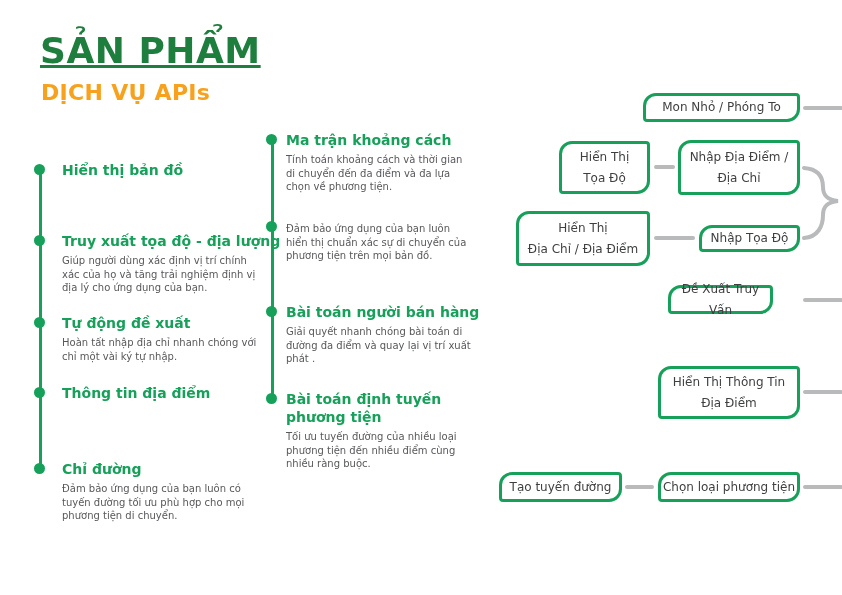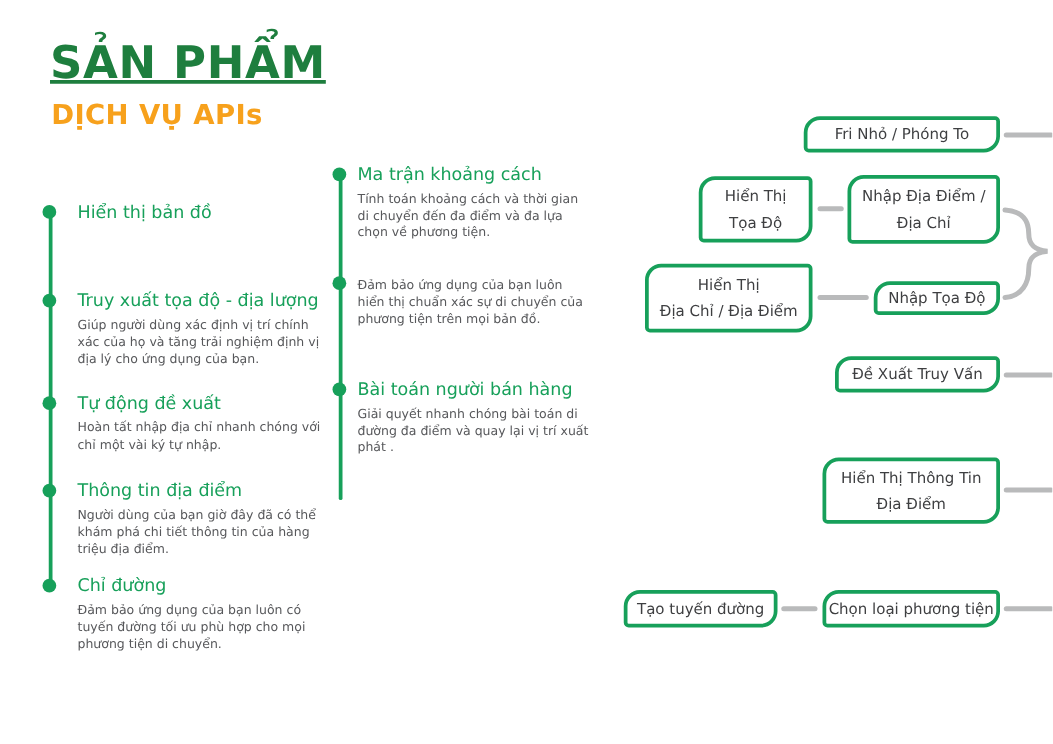--- a/index.html
+++ b/index.html
@@ -21,21 +21,21 @@
     font-size:22px;font-weight:bold;letter-spacing:.3px;
     color:var(--orange,#F7A11C);white-space:pre;
   }
 
   
   .col{position:absolute;top:0;height:595px;}
   .col1{left:62px;width:200px;}
   .col2{left:286px;width:190px;}
   .feature{position:absolute;left:0;}
   .f-title{
-    margin:0;font-size:14px;font-weight:normal;white-space:pre;
+    margin:0;font-size:14px;font-weight:bold;white-space:pre;
     color:var(--green,#17A05A);line-height:18px;
   }
   .f-desc{
     margin:4px 0 0 0;font-size:10px;line-height:13.5px;
     color:var(--text-gray,#57585B);
   }
   .col1 .f-desc{width:198px;}
   .col2 .f-desc{width:188px;}
   .dot{
     position:absolute;width:11px;height:11px;border-radius:50%;
@@ -88,21 +88,20 @@
       <p class="f-desc">Giúp người dùng xác định vị trí chính xác của họ và tăng trải nghiệm định vị địa lý cho ứng dụng của bạn.</p>
     </div>
     <div class="feature" style="top:314px">
       <span class="dot"></span>
       <h3 class="f-title">Tự động đề xuất</h3>
       <p class="f-desc">Hoàn tất nhập địa chỉ nhanh chóng với chỉ một vài ký tự nhập.</p>
     </div>
     <div class="feature" style="top:384px">
       <span class="dot"></span>
       <h3 class="f-title">Thông tin địa điểm</h3>
-      <p class="f-desc">Người dùng của bạn giờ đây đã có thể khám phá chi tiết thông tin của hàng triệu địa điểm.</p>
     </div>
     <div class="feature" style="top:460px">
       <span class="dot"></span>
       <h3 class="f-title">Chỉ đường</h3>
       <p class="f-desc">Đảm bảo ứng dụng của bạn luôn có tuyến đường tối ưu phù hợp cho mọi phương tiện di chuyển.</p>
     </div>
   </div>
 
   <div class="col col2">
     <div class="feature" style="top:131px">
@@ -112,52 +111,58 @@
     </div>
     <div class="feature" style="top:218px">
       <span class="dot"></span>
       <p class="f-desc">Đảm bảo ứng dụng của bạn luôn hiển thị chuẩn xác sự di chuyển của phương tiện trên mọi bản đồ.</p>
     </div>
     <div class="feature" style="top:303px">
       <span class="dot"></span>
       <h3 class="f-title">Bài toán người bán hàng</h3>
       <p class="f-desc">Giải quyết nhanh chóng bài toán di đường đa điểm và quay lại vị trí xuất phát .</p>
     </div>
+    <div class="feature" style="top:390px">
+      <span class="dot"></span>
+      <h3 class="f-title">Bài toán định tuyến
+phương tiện</h3>
+      <p class="f-desc">Tối ưu tuyến đường của nhiều loại phương tiện đến nhiều điểm cùng nhiều ràng buộc.</p>
+    </div>
   </div>
 
   <svg class="connectors" viewBox="0 0 842 595" xmlns="http://www.w3.org/2000/svg">
     <line x1="805" y1="108" x2="841" y2="108"></line>
     <line x1="656" y1="167" x2="673" y2="167"></line>
     <line x1="656" y1="238" x2="693" y2="238"></line>
     <path d="M 804 168 C 818 169 823 176 823 187 C 823 196 828 200 838 201 C 828 202 823 206 823 215 C 823 226 818 237 804 238"></path>
     <line x1="805" y1="300" x2="841" y2="300"></line>
     <line x1="805" y1="392" x2="841" y2="392"></line>
     <line x1="627" y1="487" x2="652" y2="487"></line>
     <line x1="805" y1="487" x2="841" y2="487"></line>
   </svg>
 
   <div class="node" style="left:643px;top:93px;width:157px;height:29px">
-    <span>Fri Nhỏ / Phóng To</span>
+    <span>Mon Nhỏ / Phóng To</span>
   </div>
   <div class="node" style="left:559px;top:141px;width:91px;height:53px">
     <span>Hiển Thị
 Tọa Độ</span>
   </div>
   <div class="node" style="left:678px;top:140px;width:122px;height:55px">
     <span>Nhập Địa Điểm /
 Địa Chỉ</span>
   </div>
   <div class="node" style="left:516px;top:211px;width:134px;height:55px">
     <span>Hiển Thị
 Địa Chỉ / Địa Điểm</span>
   </div>
   <div class="node" style="left:699px;top:225px;width:101px;height:27px">
     <span>Nhập Tọa Độ</span>
   </div>
-  <div class="node" style="left:668px;top:285px;width:132px;height:29px">
+  <div class="node" style="left:668px;top:285px;width:105px;height:29px">
     <span>Đề Xuất Truy Vấn</span>
   </div>
   <div class="node" style="left:658px;top:366px;width:142px;height:53px">
     <span>Hiển Thị Thông Tin
 Địa Điểm</span>
   </div>
   <div class="node" style="left:499px;top:472px;width:123px;height:30px">
     <span>Tạo tuyến đường</span>
   </div>
   <div class="node" style="left:658px;top:472px;width:142px;height:30px">

